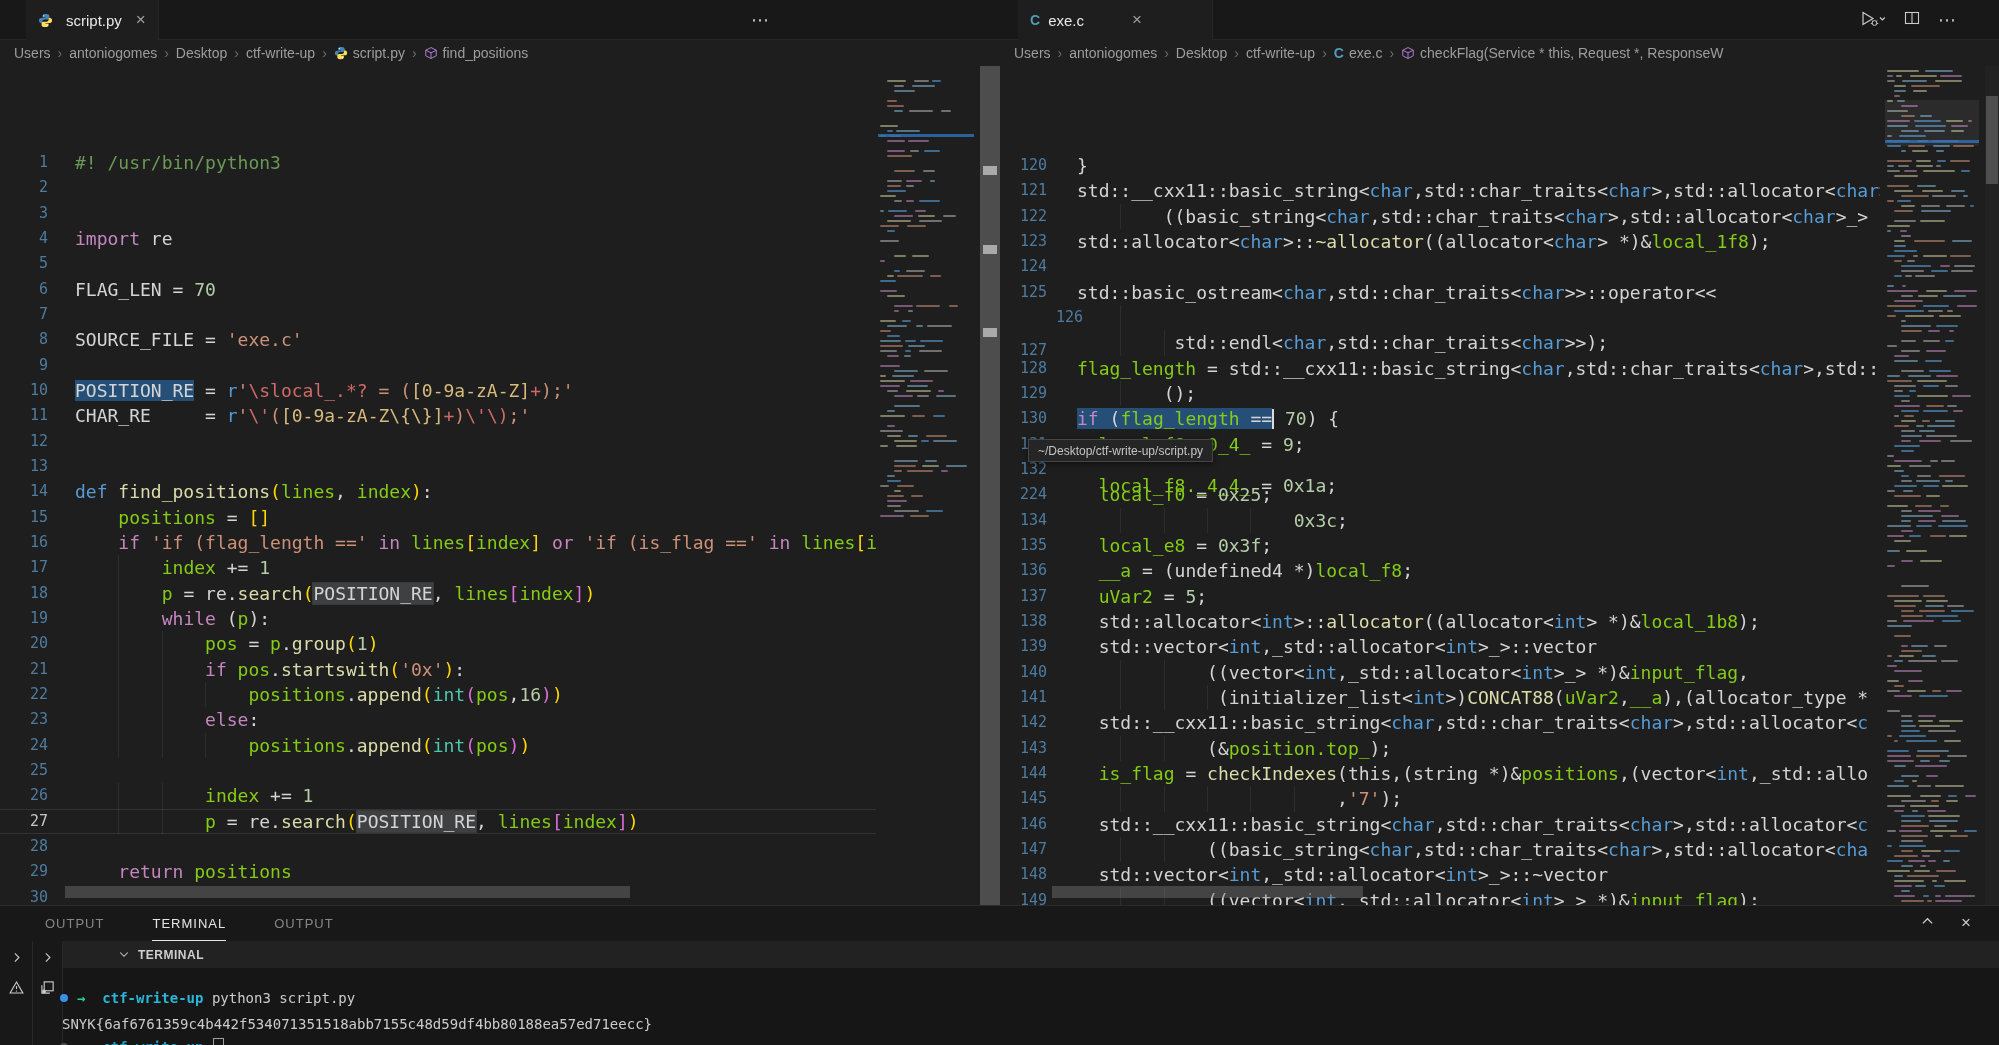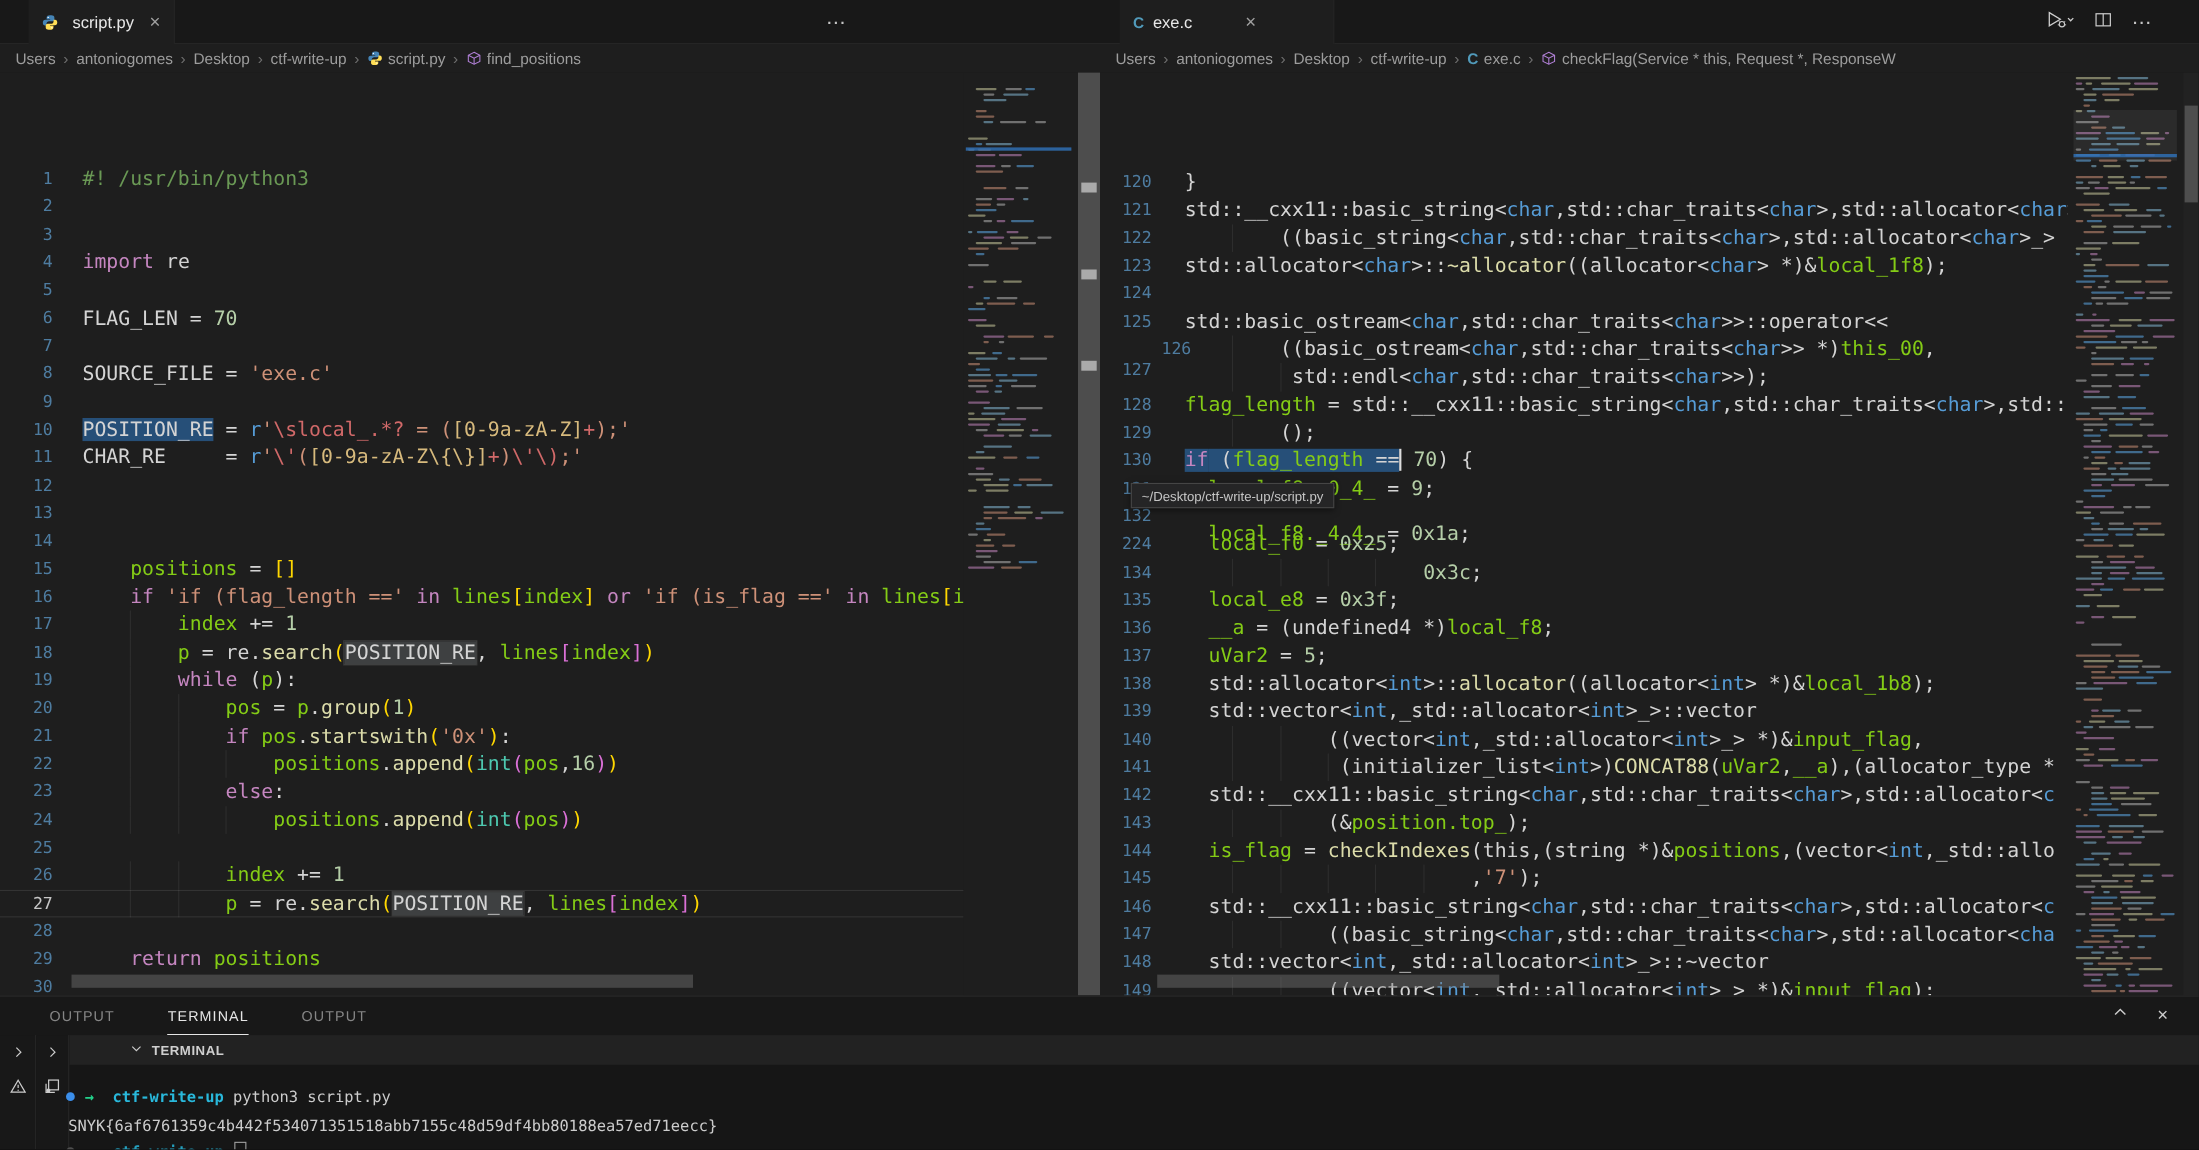--- a/index.html
+++ b/index.html
@@ -201,20 +201,21 @@
       <div class="cline" style="top: 286.664px; left: 75px;"></div>
       <div class="lnum" style="top: 311.997px; left: 0px; width: 48px;">10</div>
       <div class="cline" style="top: 311.997px; left: 75px;"><span class="c-const bg-sel">POSITION_RE</span><span class="c-pun"> = </span><span class="c-kwb">r</span><span class="c-str">'</span><span class="c-esc">\slocal_.*?</span><span class="c-str"> = (</span><span class="c-re1">[0-9a-zA-Z]</span><span class="c-esc">+</span><span class="c-str">);'</span></div>
       <div class="lnum" style="top: 337.33px; left: 0px; width: 48px;">11</div>
       <div class="cline" style="top: 337.33px; left: 75px;"><span class="c-const">CHAR_RE</span><span class="c-pun">     = </span><span class="c-kwb">r</span><span class="c-str">'</span><span class="c-esc">\'</span><span class="c-str">(</span><span class="c-re1">[0-9a-zA-Z\{\}]</span><span class="c-esc">+</span><span class="c-str">)</span><span class="c-esc">\'</span><span class="c-esc">\)</span><span class="c-str">;'</span></div>
       <div class="lnum" style="top: 362.663px; left: 0px; width: 48px;">12</div>
       <div class="cline" style="top: 362.663px; left: 75px;"></div>
       <div class="lnum" style="top: 387.996px; left: 0px; width: 48px;">13</div>
       <div class="cline" style="top: 387.996px; left: 75px;"></div>
       <div class="lnum" style="top: 413.329px; left: 0px; width: 48px;">14</div>
+      <div class="cline" style="top: 413.329px; left: 75px;"><span class="c-kwb">def</span><span class="c-fn"> find_positions</span><span class="c-brk">(</span><span class="c-var">lines</span><span class="c-pun">, </span><span class="c-var">index</span><span class="c-brk">)</span><span class="c-pun">:</span></div>
       <div class="lnum" style="top: 438.662px; left: 0px; width: 48px;">15</div>
       <div class="cline" style="top: 438.662px; left: 75px;"><span class="c-pun">    </span><span class="c-var">positions</span><span class="c-pun"> = </span><span class="c-brk">[]</span></div>
       <div class="lnum" style="top: 463.995px; left: 0px; width: 48px;">16</div>
       <div class="cline" style="top: 463.995px; left: 75px;"><span class="c-pun">    </span><span class="c-kw">if</span><span class="c-str"> 'if (flag_length =='</span><span class="c-kw"> in</span><span class="c-var"> lines</span><span class="c-brk">[</span><span class="c-var">index</span><span class="c-brk">]</span><span class="c-kw"> or</span><span class="c-str"> 'if (is_flag =='</span><span class="c-kw"> in</span><span class="c-var"> lines</span><span class="c-brk">[</span><span class="c-var">index</span></div>
       <div class="lnum" style="top: 489.328px; left: 0px; width: 48px;">17</div>
       <div class="cline" style="top: 489.328px; left: 75px;"><span class="c-pun">        </span><span class="c-var">index</span><span class="c-pun"> += </span><span class="c-num">1</span></div>
       <div class="iguide" style="left: 118.36px; top: 489.328px; height: 25.333px;"></div>
       <div class="lnum" style="top: 514.661px; left: 0px; width: 48px;">18</div>
       <div class="cline" style="top: 514.661px; left: 75px;"><span class="c-pun">        </span><span class="c-var">p</span><span class="c-pun"> = </span><span class="c-txt">re</span><span class="c-pun">.</span><span class="c-fn">search</span><span class="c-brk">(</span><span class="c-const bg-word">POSITION_RE</span><span class="c-pun">, </span><span class="c-var">lines</span><span class="c-brk2">[</span><span class="c-var">index</span><span class="c-brk2">]</span><span class="c-brk">)</span></div>
       <div class="iguide" style="left: 118.36px; top: 514.661px; height: 25.333px;"></div>
@@ -269,23 +270,22 @@
       <div class="cline" style="top: 112.333px; left: 77px;"><span class="c-txt">std::__cxx11::basic_string&lt;</span><span class="c-typ">char</span><span class="c-txt">,std::char_traits&lt;</span><span class="c-typ">char</span><span class="c-txt">&gt;,std::allocator&lt;</span><span class="c-typ">char</span><span class="c-txt">&gt;_&gt;::basic_string</span></div>
       <div class="lnum" style="top: 137.666px; left: 0px; width: 47px;">122</div>
       <div class="cline" style="top: 137.666px; left: 77px;"><span class="c-txt">        ((basic_string&lt;</span><span class="c-typ">char</span><span class="c-txt">,std::char_traits&lt;</span><span class="c-typ">char</span><span class="c-txt">&gt;,std::allocator&lt;</span><span class="c-typ">char</span><span class="c-txt">&gt;_&gt; *)this_00</span></div>
       <div class="iguide" style="left: 120.36px; top: 137.666px; height: 25.333px;"></div>
       <div class="lnum" style="top: 162.999px; left: 0px; width: 47px;">123</div>
       <div class="cline" style="top: 162.999px; left: 77px;"><span class="c-txt">std::allocator&lt;</span><span class="c-typ">char</span><span class="c-txt">&gt;::</span><span class="c-fn">~allocator</span><span class="c-txt">((allocator&lt;</span><span class="c-typ">char</span><span class="c-txt">&gt; *)&amp;</span><span class="c-var">local_1f8</span><span class="c-txt">);</span></div>
       <div class="lnum" style="top: 188.332px; left: 0px; width: 47px;">124</div>
       <div class="lnum" style="top: 213.665px; left: 0px; width: 47px;">125</div>
       <div class="cline" style="top: 213.665px; left: 77px;"><span class="c-txt">std::basic_ostream&lt;</span><span class="c-typ">char</span><span class="c-txt">,std::char_traits&lt;</span><span class="c-typ">char</span><span class="c-txt">&gt;&gt;::operator&lt;&lt;</span></div>
       <div class="lnum" style="top: 238.998px; left: 0px; width: 47px; padding-left: 36px;">126</div>
-      <div class="cline" style="top: 238.998px; left: 77px;"><span class="c-txt">        ((basic_ostream&lt;</span><span class="c-typ">char</span><span class="c-txt">,std::char_traits&lt;</span><span class="c-typ">char</span><span class="c-txt">&gt;&gt; *)</span><span class="c-var">this_00</span><span class="c-txt">,</span></div>
       <div class="iguide" style="left: 120.36px; top: 238.998px; height: 25.333px;"></div>
-      <div class="lnum" style="top: 258px; left: 0px; width: 47px; text-align: right;">127</div>
+      <div class="lnum" style="top: 272px; left: 0px; width: 47px; text-align: right;">127</div>
       <div class="cline" style="top: 264.331px; left: 77px;"><span class="c-txt">         std::endl&lt;</span><span class="c-typ">char</span><span class="c-txt">,std::char_traits&lt;</span><span class="c-typ">char</span><span class="c-txt">&gt;&gt;);</span></div>
       <div class="iguide" style="left: 120.36px; top: 264.331px; height: 25.333px;"></div>
       <div class="iguide" style="left: 163.72px; top: 264.331px; height: 25.333px;"></div>
       <div class="lnum" style="top: 289.664px; left: 0px; width: 47px;">128</div>
       <div class="cline" style="top: 289.664px; left: 77px;"><span class="c-var">flag_length</span><span class="c-txt"> = std::__cxx11::basic_string&lt;</span><span class="c-typ">char</span><span class="c-txt">,std::char_traits&lt;</span><span class="c-typ">char</span><span class="c-txt">&gt;,std::</span></div>
       <div class="lnum" style="top: 314.997px; left: 0px; width: 47px;">129</div>
       <div class="cline" style="top: 314.997px; left: 77px;"><span class="c-txt">        ();</span></div>
       <div class="iguide" style="left: 120.36px; top: 314.997px; height: 25.333px;"></div>
       <div class="lnum" style="top: 340.33px; left: 0px; width: 47px;">130</div>
       <div class="cline" style="top: 340.33px; left: 77px;"><span class="c-kw bg-sel">if</span><span class="c-txt bg-sel"> (</span><span class="c-var bg-sel">flag_length</span><span class="c-txt bg-sel"> ==</span><span class="caret"></span><span class="c-txt"> </span><span class="c-num">70</span><span class="c-txt">) {</span></div>

